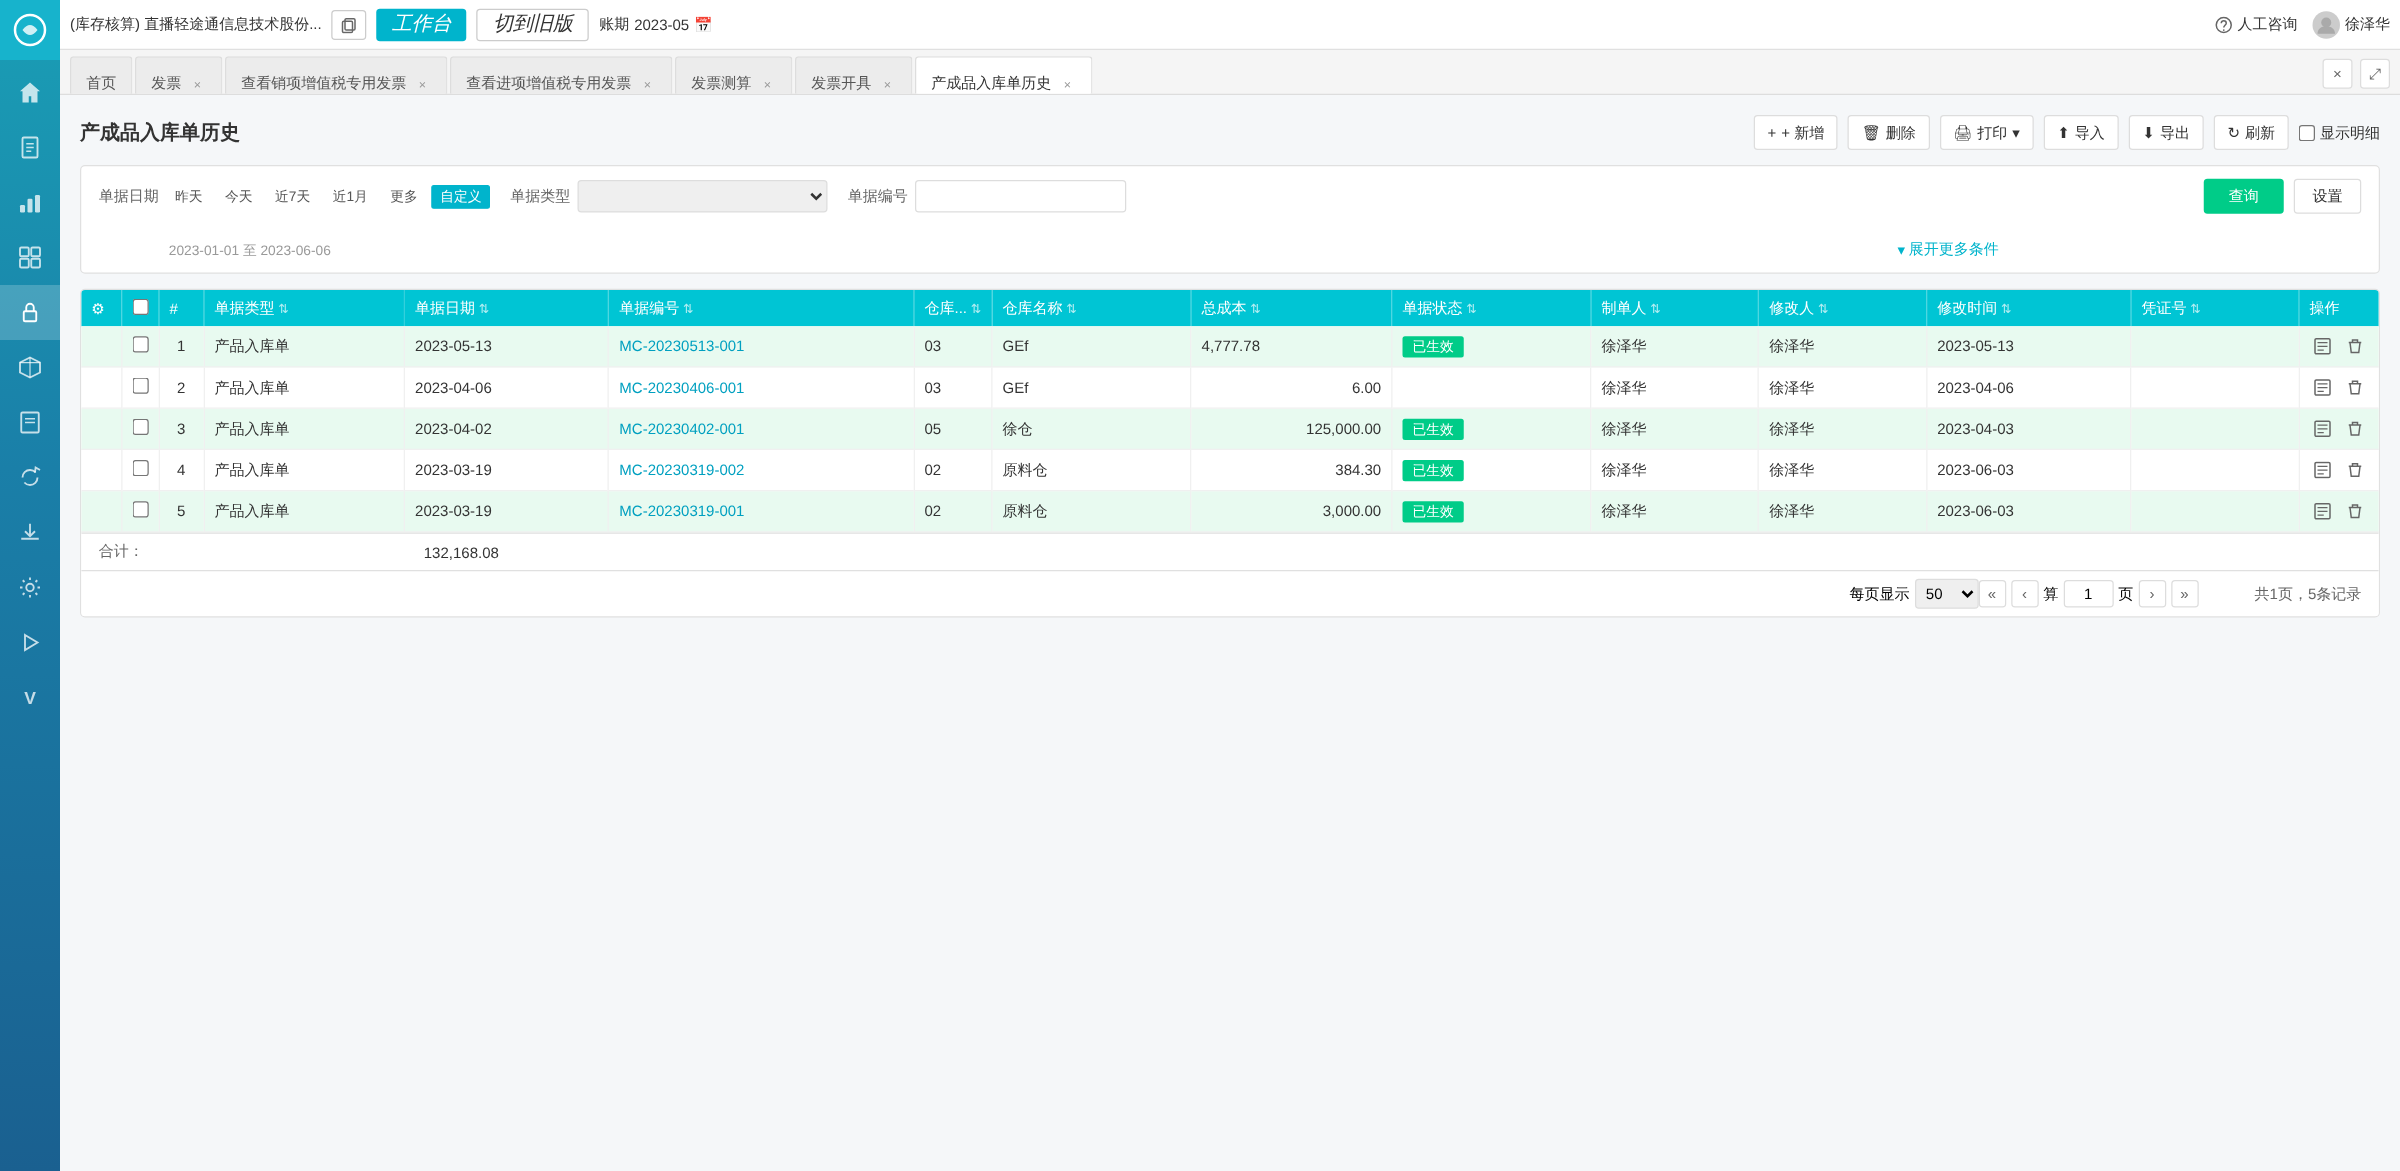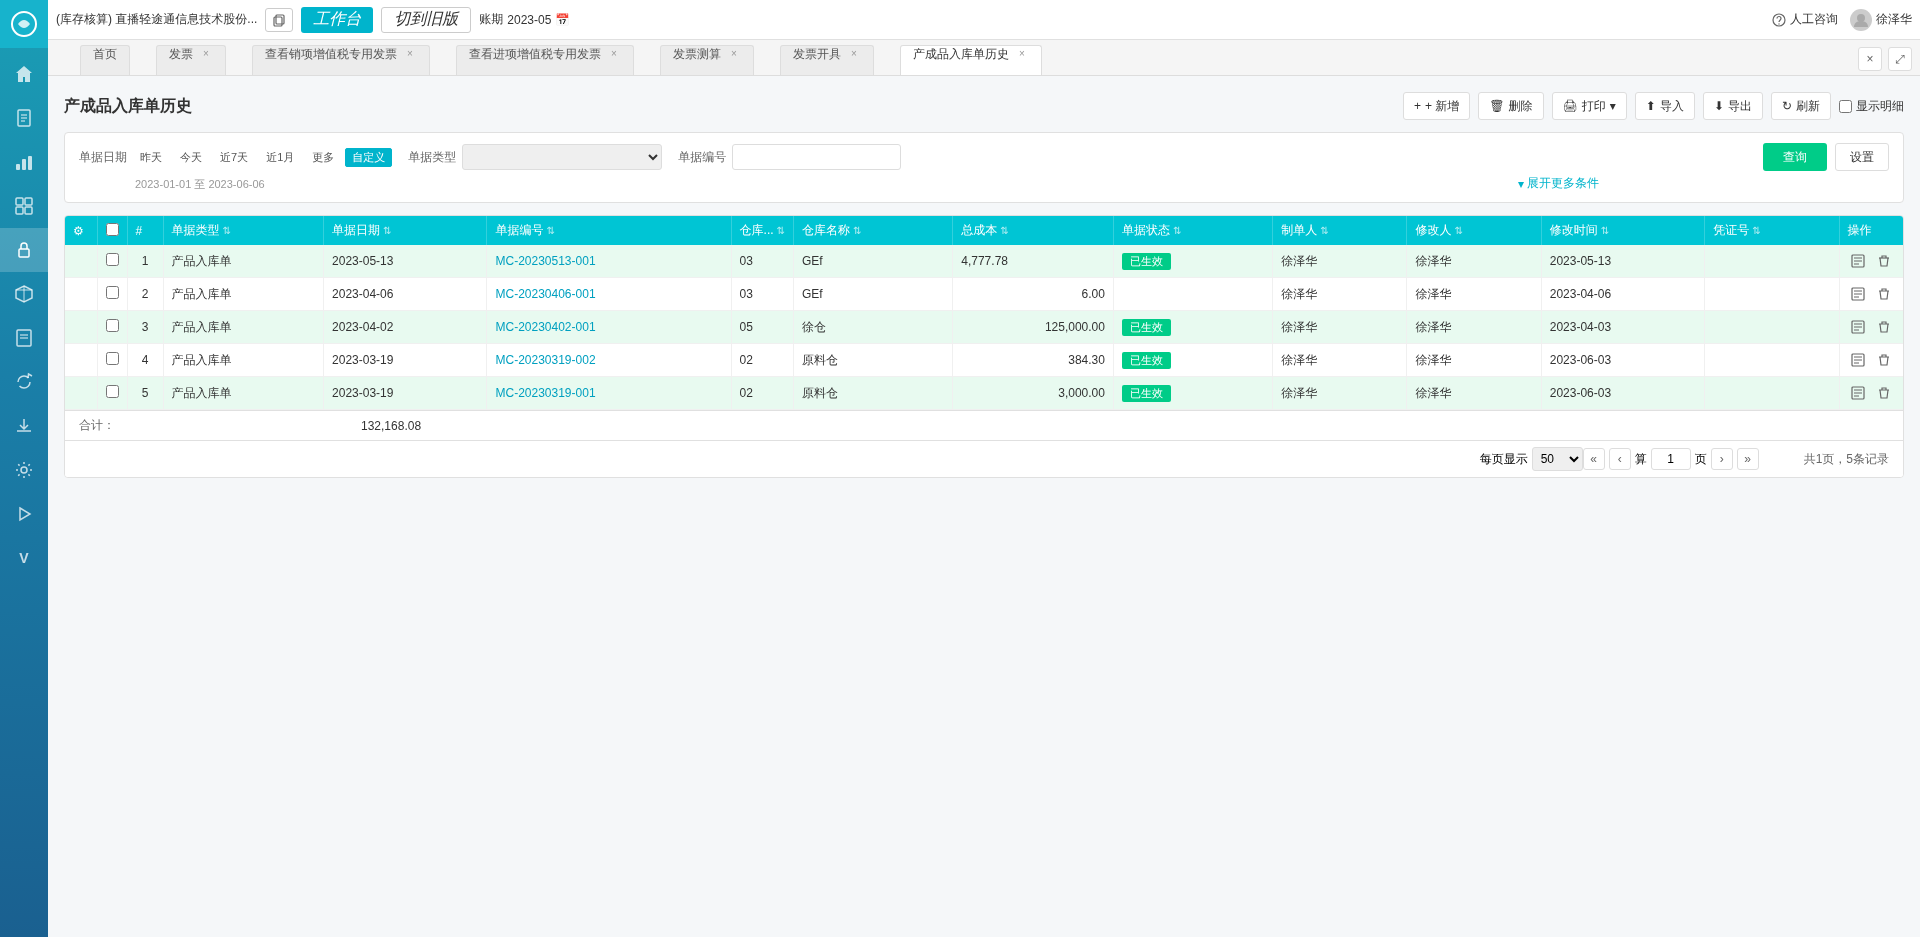--- a/index.html
+++ b/index.html
@@ -23,21 +23,21 @@
     .topbar-btn { height: 26px; padding: 0 12px; border-radius: 3px; border: none; cursor: pointer; font-size: 16px; font-style: italic; }
     .topbar-btn.primary { background: #00b4cc; color: white; }
     .topbar-btn.outline { background: #fff; border: 1px solid #ccc; color: #333; }
     .topbar-period { display: flex; align-items: center; gap: 4px; font-size: 12px; color: #333; }
     .topbar-right { margin-left: auto; display: flex; align-items: center; gap: 12px; font-size: 12px; color: #333; }
     .topbar-user { display: flex; align-items: center; gap: 4px; cursor: pointer; }
     .topbar-user-avatar { width: 22px; height: 22px; border-radius: 50%; background: #ccc; overflow: hidden; display: flex; align-items: center; justify-content: center; }
 
     
     .tabbar { height: 36px; background: #f5f5f5; border-bottom: 1px solid #ddd; display: flex; align-items: flex-end; padding: 0 8px; flex-shrink: 0; gap: 2px; }
-    .tab { height: 30px; padding: 0 12px; display: flex; align-items: flex-start; gap: 6px; cursor: pointer; font-size: 12px; color: #555; border: 1px solid #ddd; border-bottom: none; background: #ececec; border-radius: 3px 3px 0 0; white-space: nowrap; margin-left: 24px; }
+    .tab { height: 30px; padding: 0 12px; display: flex; align-items: flex-end; gap: 6px; cursor: pointer; font-size: 12px; color: #555; border: 1px solid #ddd; border-bottom: none; background: #ececec; border-radius: 3px 3px 0 0; white-space: nowrap; }
     .tab.active { background: #fff; color: #333; font-weight: 500; border-color: #ddd; }
     .tab-close { width: 14px; height: 14px; display: flex; align-items: center; justify-content: center; border-radius: 50%; color: #999; font-size: 10px; }
     .tabbar-actions { margin-left: auto; display: flex; align-items: center; gap: 6px; padding-bottom: 4px; }
     .tabbar-action-btn { width: 24px; height: 24px; display: flex; align-items: center; justify-content: center; cursor: pointer; color: #666; border: 1px solid #ddd; border-radius: 3px; background: #fff; }
 
     
     .content { flex: 1; overflow-y: auto; padding: 16px; background: #f5f7f9; }
 
     
     .page-header { display: flex; align-items: center; justify-content: space-between; margin-bottom: 12px; }
@@ -78,21 +78,21 @@
     .status-active { background: #00cc88; color: white; }
     .th-sort { display: flex; align-items: center; gap: 3px; }
     .sort-icon { font-size: 10px; opacity: 0.7; }
     .row-num { color: #999; text-align: center; }
     .col-checkbox { width: 30px; text-align: center; }
     .col-actions { text-align: center; display: flex; align-items: center; justify-content: center; gap: 6px; }
     .action-icon-btn { width: 20px; height: 20px; display: flex; align-items: center; justify-content: center; cursor: pointer; color: #666; }
 
     
     .table-footer { background: #fff; border-top: 1px solid #e0e0e0; padding: 6px 14px; display: flex; align-items: center; font-size: 12px; }
-    .footer-total-label { color: #666; margin-right: 46px; }
+    .footer-total-label { color: #666; margin-right: 24px; }
     .footer-total-value { color: #333; font-weight: 500; margin-left: 200px; }
 
     
     .pagination-bar { background: #fff; border-top: 1px solid #e0e0e0; padding: 6px 14px; display: flex; align-items: center; justify-content: flex-end; gap: 0; font-size: 12px; }
     .per-page { display: flex; align-items: center; gap: 4px; }
     .per-page-select { height: 24px; border: 1px solid #ddd; border-radius: 3px; padding: 0 4px; font-size: 12px; }
     .page-nav { display: flex; align-items: center; gap: 4px; }
     .page-nav-btn { width: 22px; height: 22px; display: flex; align-items: center; justify-content: center; border: 1px solid #ddd; border-radius: 3px; background: #fff; cursor: pointer; color: #666; }
     .page-input { width: 40px; height: 22px; border: 1px solid #ddd; border-radius: 3px; text-align: center; font-size: 12px; }
     .page-info { color: #666; margin-left: 45px; }
@@ -314,21 +314,21 @@
         </div>
         <div class="filter-item">
           <span class="filter-label">单据编号</span>
           <input type="text" class="filter-input" style="">
         </div>
         <div style="margin-left:auto;display:flex;gap:8px;align-items:center;">
           <button class="query-btn">查询</button>
           <button class="set-btn">设置</button>
         </div>
       </div>
-      <div style="display:flex;align-items:center;margin-top:4px;">
+      <div style="display:flex;align-items:center;margin-top:20px;">
         <span class="date-range" style="font-size:11px;color:#999;margin-left:56px;">2023-01-01 至 2023-06-06</span>
         <div class="expand-btn" style="margin-left:auto;margin-right:290px;">
           <span>▾</span>
           <span>展开更多条件</span>
         </div>
       </div>
     </div>
 
     <div class="table-wrap">
       <table class="data-table">

